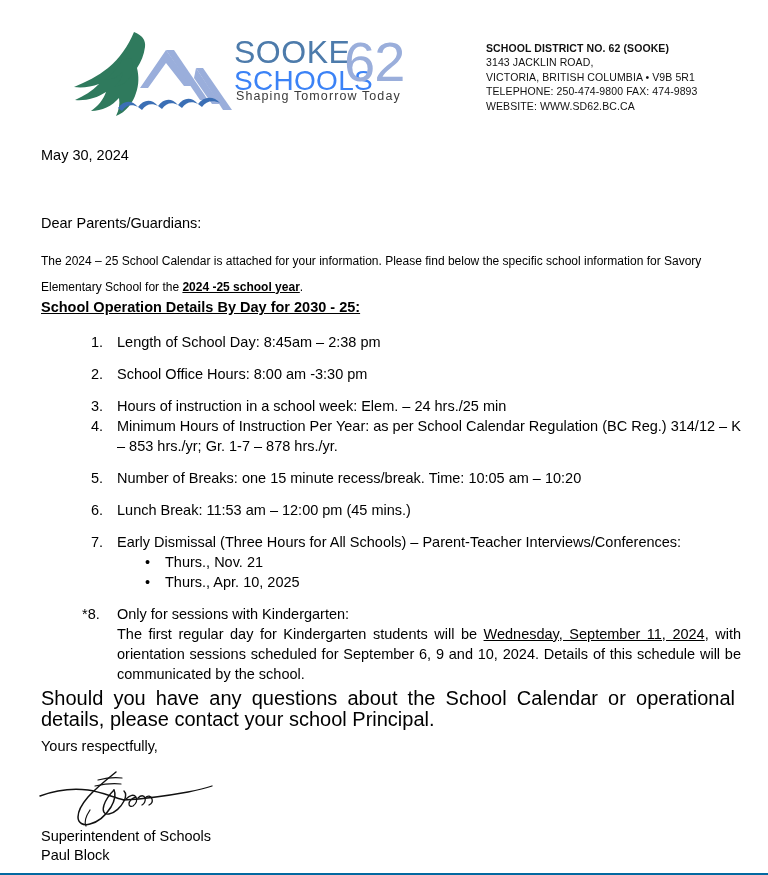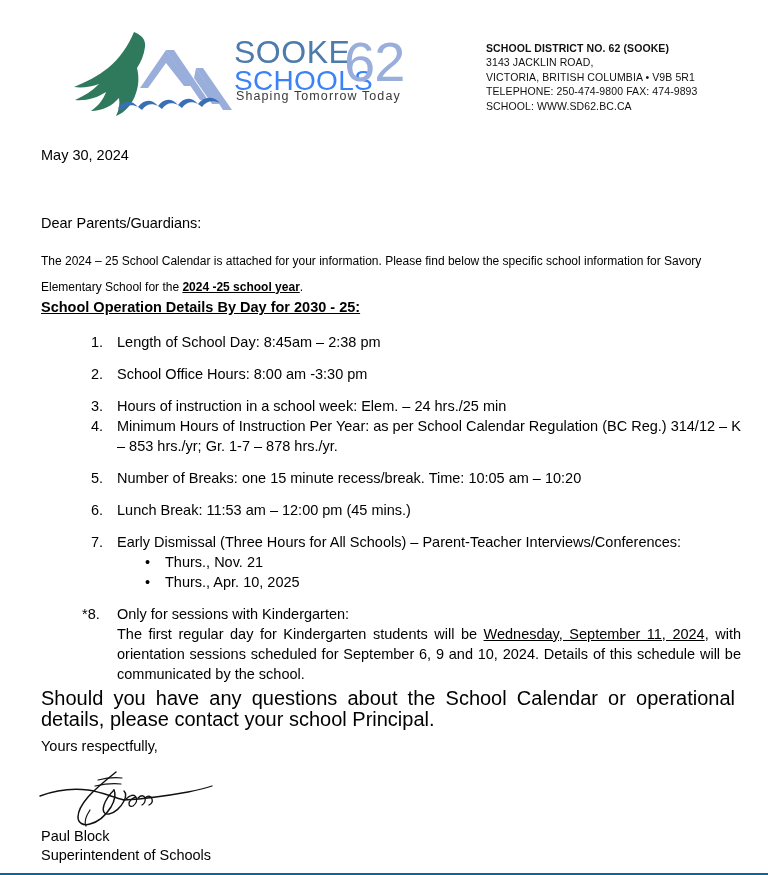--- a/index.html
+++ b/index.html
@@ -267,21 +267,21 @@
         <span class="wm-row wm-62">62</span>
         <span class="wm-row wm-tag">Shaping Tomorrow Today</span>
       </div>
     </div>
 
     <div class="address-block">
       <div class="addr-title">SCHOOL DISTRICT NO. 62 (SOOKE)</div>
       <div>3143 JACKLIN ROAD,</div>
       <div>VICTORIA, BRITISH COLUMBIA • V9B 5R1</div>
       <div>TELEPHONE:  250-474-9800   FAX:  474-9893</div>
-      <div>SCHOOL:  WWW.SD62.BC.CA</div>
+      <div>WEBSITE:  WWW.SD62.BC.CA</div>
     </div>
   </div>
 
   <div class="date-line">May 30, 2024</div>
 
   <div class="salutation">Dear Parents/Guardians:</div>
 
   <div class="intro">
     <span>The 2024 – 25 School Calendar is attached for your information.  Please find below the specific school information for Savory Elementary School for the </span><span class="emph">2024 -25 school year</span><span>.</span>
   </div>
@@ -362,17 +362,17 @@
       <path d="M60,14 C68,12 76,11 84,12" stroke-width="1.2"></path>
       <path d="M57,20 C66,18 75,17 83,18" stroke-width="1.2"></path>
       <path d="M88,33 C92,29 96,28 98,31 C100,34 98,38 95,40 C93,41 91,40 91,38 C91,35 94,32 98,31" stroke-width="1.3"></path>
       <path d="M100,32 C103,29 106,29 107,32 C108,35 106,38 104,39" stroke-width="1.3"></path>
       <path d="M107,32 C110,29 113,30 114,33 C115,36 113,38 111,39" stroke-width="1.3"></path>
       <path d="M52,44 C48,50 46,56 48,60" stroke-width="1.2"></path>
     </g>
   </svg>
 
   <div class="signer">
+    <div>Superintendent of Schools</div>
     <div>Paul Block</div>
-    <div>Superintendent of Schools</div>
   </div>
 
 </div>
 
 </body></html>

